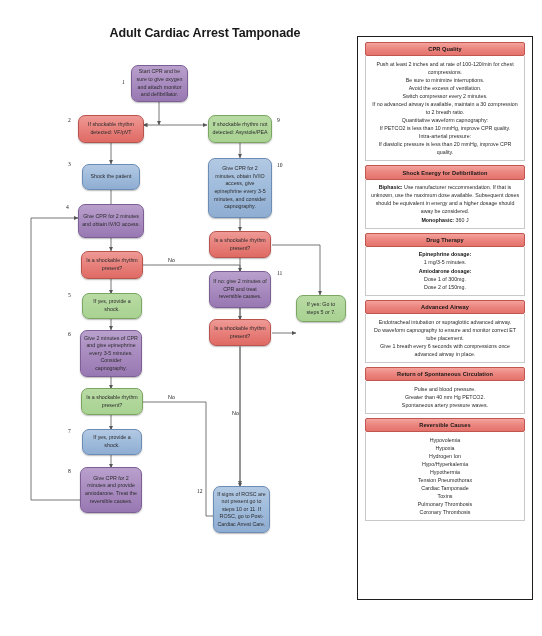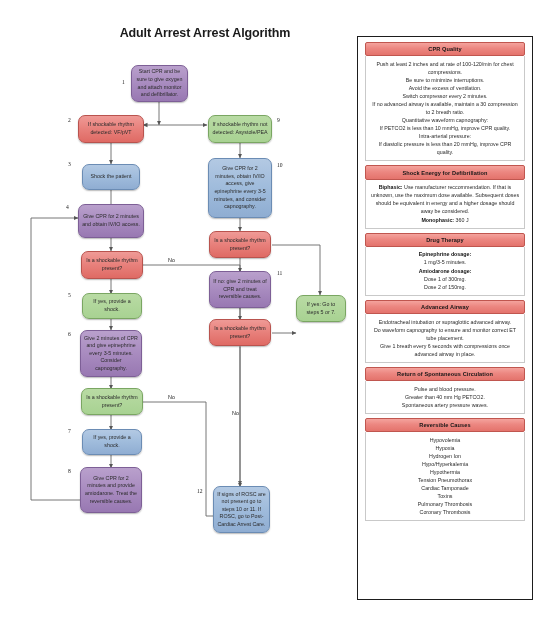--- a/index.html
+++ b/index.html
@@ -123,21 +123,21 @@
     font-size: 5.3px;
     line-height: 1.52;
     color: #2a2a2a;
     padding: 3.5px 4px 4px;
   }
   .card-body .b { font-weight: bold; color: #111; }
 </style>
 </head>
 <body>
 
-<div class="page-title">Adult Arrest Arrest Algorithm</div>
+<div class="page-title">Adult Cardiac Arrest Tamponade</div>
 
 <div id="flow">
   <svg id="flow-lines" viewBox="0 0 355 636" width="355" height="636">
     <defs>
       <marker id="ah" markerWidth="6" markerHeight="6" refX="5" refY="3" orient="auto">
         <path d="M0,0.6 L5.4,3 L0,5.4 z" fill="#555"></path>
       </marker>
     </defs>
     <g stroke="#666" stroke-width="0.9" fill="none" marker-end="url(#ah)">
 

